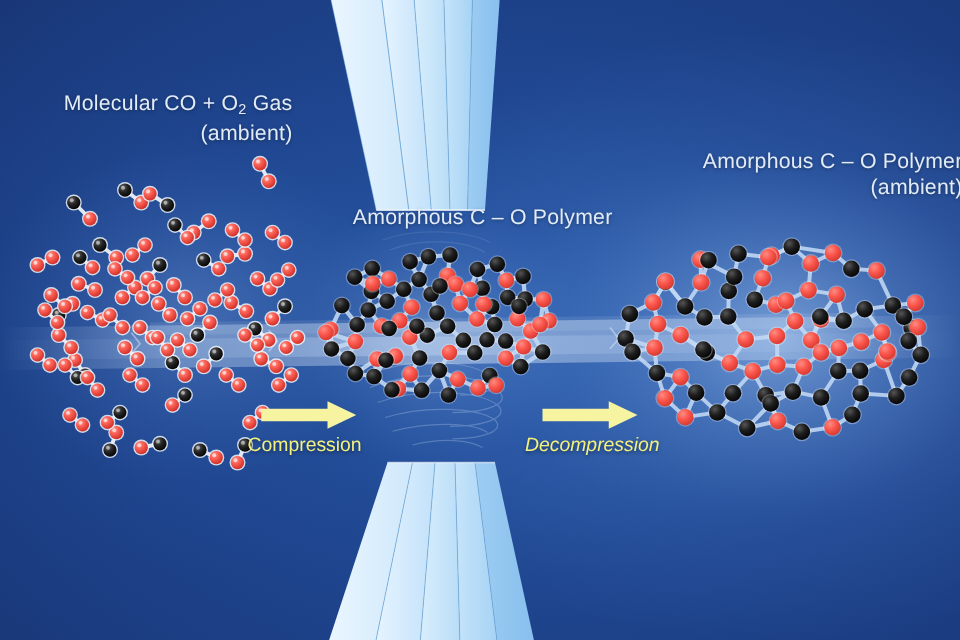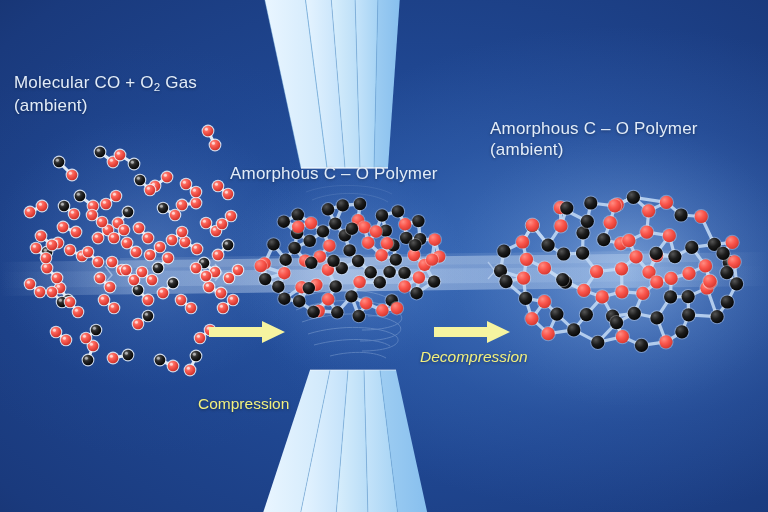--- a/index.html
+++ b/index.html
@@ -4,21 +4,21 @@
 <style>
   html,body{margin:0;padding:0;background:#0d1f47;}
   body{font-family:"Liberation Sans","DejaVu Sans",sans-serif;}
   #stage{
     position:relative;width:768px;height:512px;overflow:hidden;
     background:
       radial-gradient(ellipse 520px 340px at 620px 270px, rgba(120,170,235,0.42) 0%, rgba(80,130,210,0.16) 45%, rgba(30,70,150,0.0) 72%),
       radial-gradient(ellipse 300px 260px at 150px 250px, rgba(70,120,200,0.30) 0%, rgba(40,85,165,0.10) 55%, rgba(20,55,130,0.0) 80%),
       radial-gradient(ellipse 900px 620px at 420px 265px, #2a5aa8 0%, #1f4690 32%, #1a3a7d 58%, #142c63 78%, #102349 100%);
   }
-  .lbl{position:absolute;color:#e2ecf8;letter-spacing:.2px;text-align:left;line-height:1.25;
+  .lbl{position:absolute;color:#e2ecf8;letter-spacing:.2px;text-align:right;line-height:1.25;
        text-shadow:0 1px 3px rgba(0,0,0,.35);white-space:nowrap;}
   .lbl sub{font-size:.68em;vertical-align:-0.28em;}
   .arrow-lbl{position:absolute;color:#f2f07e;font-size:15.5px;white-space:nowrap;
        text-shadow:0 1px 3px rgba(0,0,0,.40);}
   svg{position:absolute;left:0;top:0;}
   .ovl{pointer-events:none;}
 </style>
 </head>
 <body>
 
@@ -1136,16 +1136,16 @@
     <span>(ambient)</span>
   </div>
 
   <div class="lbl" style="left:230px;top:163px;width:260px;font-size:17px;">Amorphous C – O Polymer</div>
 
   <div class="lbl" style="left:490px;top:118px;width:280px;font-size:17px;">
     <span>Amorphous C – O Polymer</span><br>
     <span>(ambient)</span>
   </div>
 
-  <div class="arrow-lbl" style="left:198px;top:348px;margin-top:47px;">Compression</div>
+  <div class="arrow-lbl" style="left:198px;top:348px;">Compression</div>
   <div class="arrow-lbl" style="left:420px;top:348px;font-style:italic;">Decompression</div>
 
 </div>
 
 </body></html>

